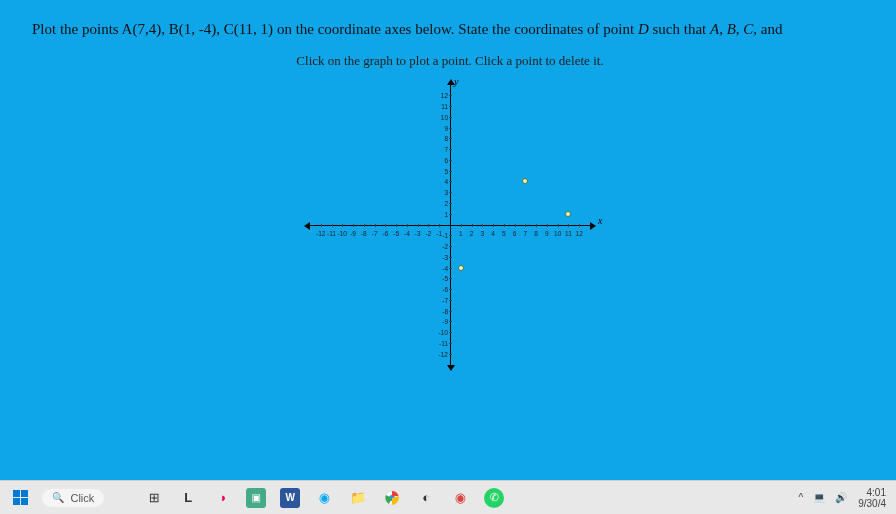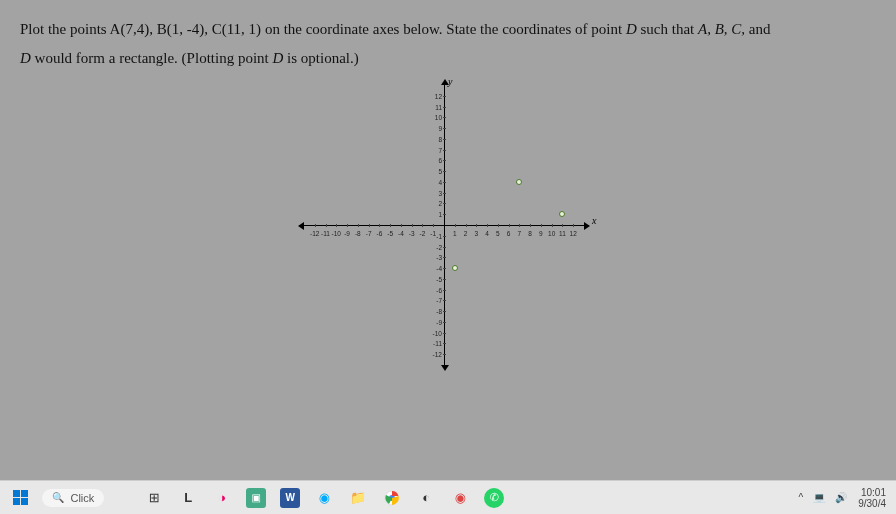--- a/index.html
+++ b/index.html
@@ -5,22 +5,22 @@
     * { margin: 0; padding: 0; box-sizing: border-box; }
     body {
       font-family: Georgia, 'Times New Roman', serif;
       background: #f0f0ec;
       width: 896px;
       height: 514px;
       overflow: hidden;
       position: relative;
     }
     .page-content {
-      background: #a3a3a3;
-      padding: 18px 28px 10px 20px;
+      background: #0ea5e9;
+      padding: 18px 28px 10px 32px;
       min-height: 480px;
     }
     .problem-text {
       font-size: 15px;
       line-height: 1.5;
       color: #111;
       margin-bottom: 6px;
     }
     .italic { font-style: italic; }
     .instruction {
@@ -118,24 +118,22 @@
     .time-block { text-align: right; line-height: 1.1; }
   </style>
 </head>
 <body>
 
 <div class="page-content">
 
   <p class="problem-text">
     <span>Plot the points </span><span>A(7,4), B(1, -4), C(11, 1)</span><span> on the coordinate axes below. State the coordinates of point </span><span class="italic">D</span><span> such that </span><span class="italic">A, B, C,</span><span> and</span>
   </p>
-  <p class="problem-text">
-    <span class="italic">D</span><span> would form a rectangle. (Plotting point </span><span class="italic">D</span><span> is optional.)</span>
-  </p>
-
+
+  <p class="instruction">Click on the graph to plot a point. Click a point to delete it.</p>
 
   <div class="chart-wrap">
     <div class="chart" id="chart">
       <div class="axis-line axis-x"></div>
       <div class="axis-line axis-y"></div>
       <div class="arrow arrow-r"></div>
       <div class="arrow arrow-l"></div>
       <div class="arrow arrow-u"></div>
       <div class="arrow arrow-d"></div>
       <div class="axis-label label-x">x</div>
@@ -273,17 +271,17 @@
     </div>
     <div class="tb-icon" style="color:#333">◐</div>
     <div class="tb-icon" style="color:#d44">◉</div>
     <div class="tb-icon" style="background:#25d366;color:#fff;border-radius:50%;font-size:11px">✆</div>
   </div>
   <div class="systray">
     <span>^</span>
     <span>💻</span>
     <span>🔊</span>
     <div class="time-block">
-      <div>10:01</div>
+      <div>4:01</div>
       <div>9/30/4</div>
     </div>
   </div>
 </div>
 
 </body></html>

